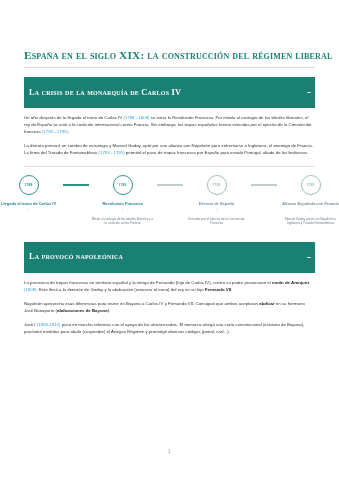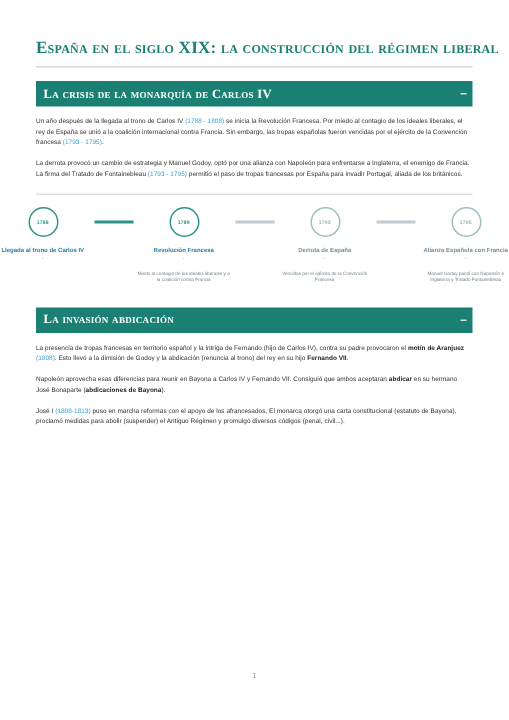--- a/index.html
+++ b/index.html
@@ -12,21 +12,21 @@
     height: 480px;
     font-family: "Liberation Sans", sans-serif;
     color: #333333;
     overflow: hidden;
     position: relative;
   }
   .page {
     position: absolute;
     inset: 0;
     background: #ffffff;
-    padding: 19px 22px 0 22px;
+    padding: 42px 22px 0 22px;
     box-sizing: border-box;
   }
 
   
   .doc-title {
     font-family: "Liberation Serif", serif;
     font-variant: small-caps;
     font-weight: 700;
     font-size: 11.4px;
     letter-spacing: 0.15px;
@@ -48,21 +48,21 @@
     letter-spacing: 0.1px;
     color: #3d3d3d;
     margin: 0 0 0 2px;
     white-space: nowrap;
   }
 
   
   .section-bar {
     margin: 9px 2px 0 2px;
     background: #1a8074;
-    height: 17px;
+    height: 31px;
     display: flex;
     align-items: center;
     justify-content: space-between;
     padding: 0 4px 0 5px;
     box-sizing: border-box;
   }
   .section-bar .section-label {
     font-family: "Liberation Serif", serif;
     font-variant: small-caps;
     font-weight: 700;
@@ -225,21 +225,21 @@
         <div class="tl-circle muted">
           <span class="tl-year">1795</span>
         </div>
         <div class="tl-title">Alianza Española con Francia</div>
         <div class="tl-dot">-</div>
         <div class="tl-desc">Manuel Godoy pactó con Napoleón e Inglaterra y Tratado Fontainebleau</div>
       </div>
     </div>
 
   <div class="section-bar" style="margin-top:16px;">
-    <span class="section-label">La invasión abdicación</span>
+    <span class="section-label">La provocó napoleónica</span>
     <span class="collapse-dash"></span>
   </div>
 
   <p class="para first"><span>La presencia de tropas francesas en territorio español y la intriga de Fernando (hijo de Carlos IV), contra su padre provocaron el </span><span class="bold">motín de Aranjuez</span><span> </span><span class="accent">(1808)</span><span>. Esto llevó a la dimisión de Godoy y la abdicación (renuncia al trono) del rey en su hijo </span><span class="bold">Fernando VII</span><span>.</span></p>
   <p class="para"><span>Napoleón aprovecha esas diferencias para reunir en Bayona a Carlos IV y Fernando VII. Consiguió que ambos aceptaran </span><span class="bold">abdicar</span><span> en su hermano José Bonaparte (</span><span class="bold">abdicaciones de Bayona</span><span>).</span></p>
   <p class="para"><span>José I </span><span class="accent">(1808-1813)</span><span> puso en marcha reformas con el apoyo de los afrancesados. El monarca otorgó una carta constitucional (estatuto de Bayona), proclamó medidas para abolir (suspender) el Antiguo Régimen y promulgó diversos códigos (penal, civil...).</span></p>
 
   <div class="page-number">1</div>
 </div>
 

